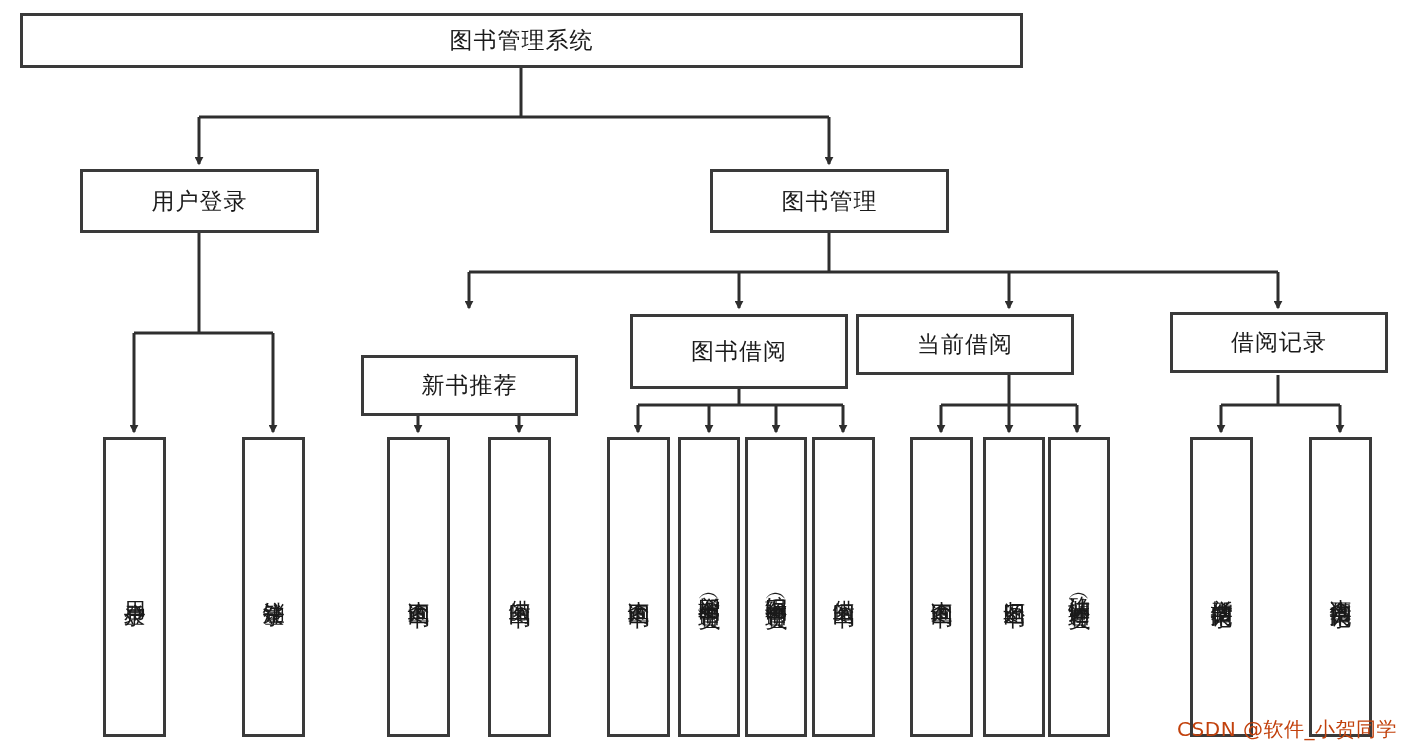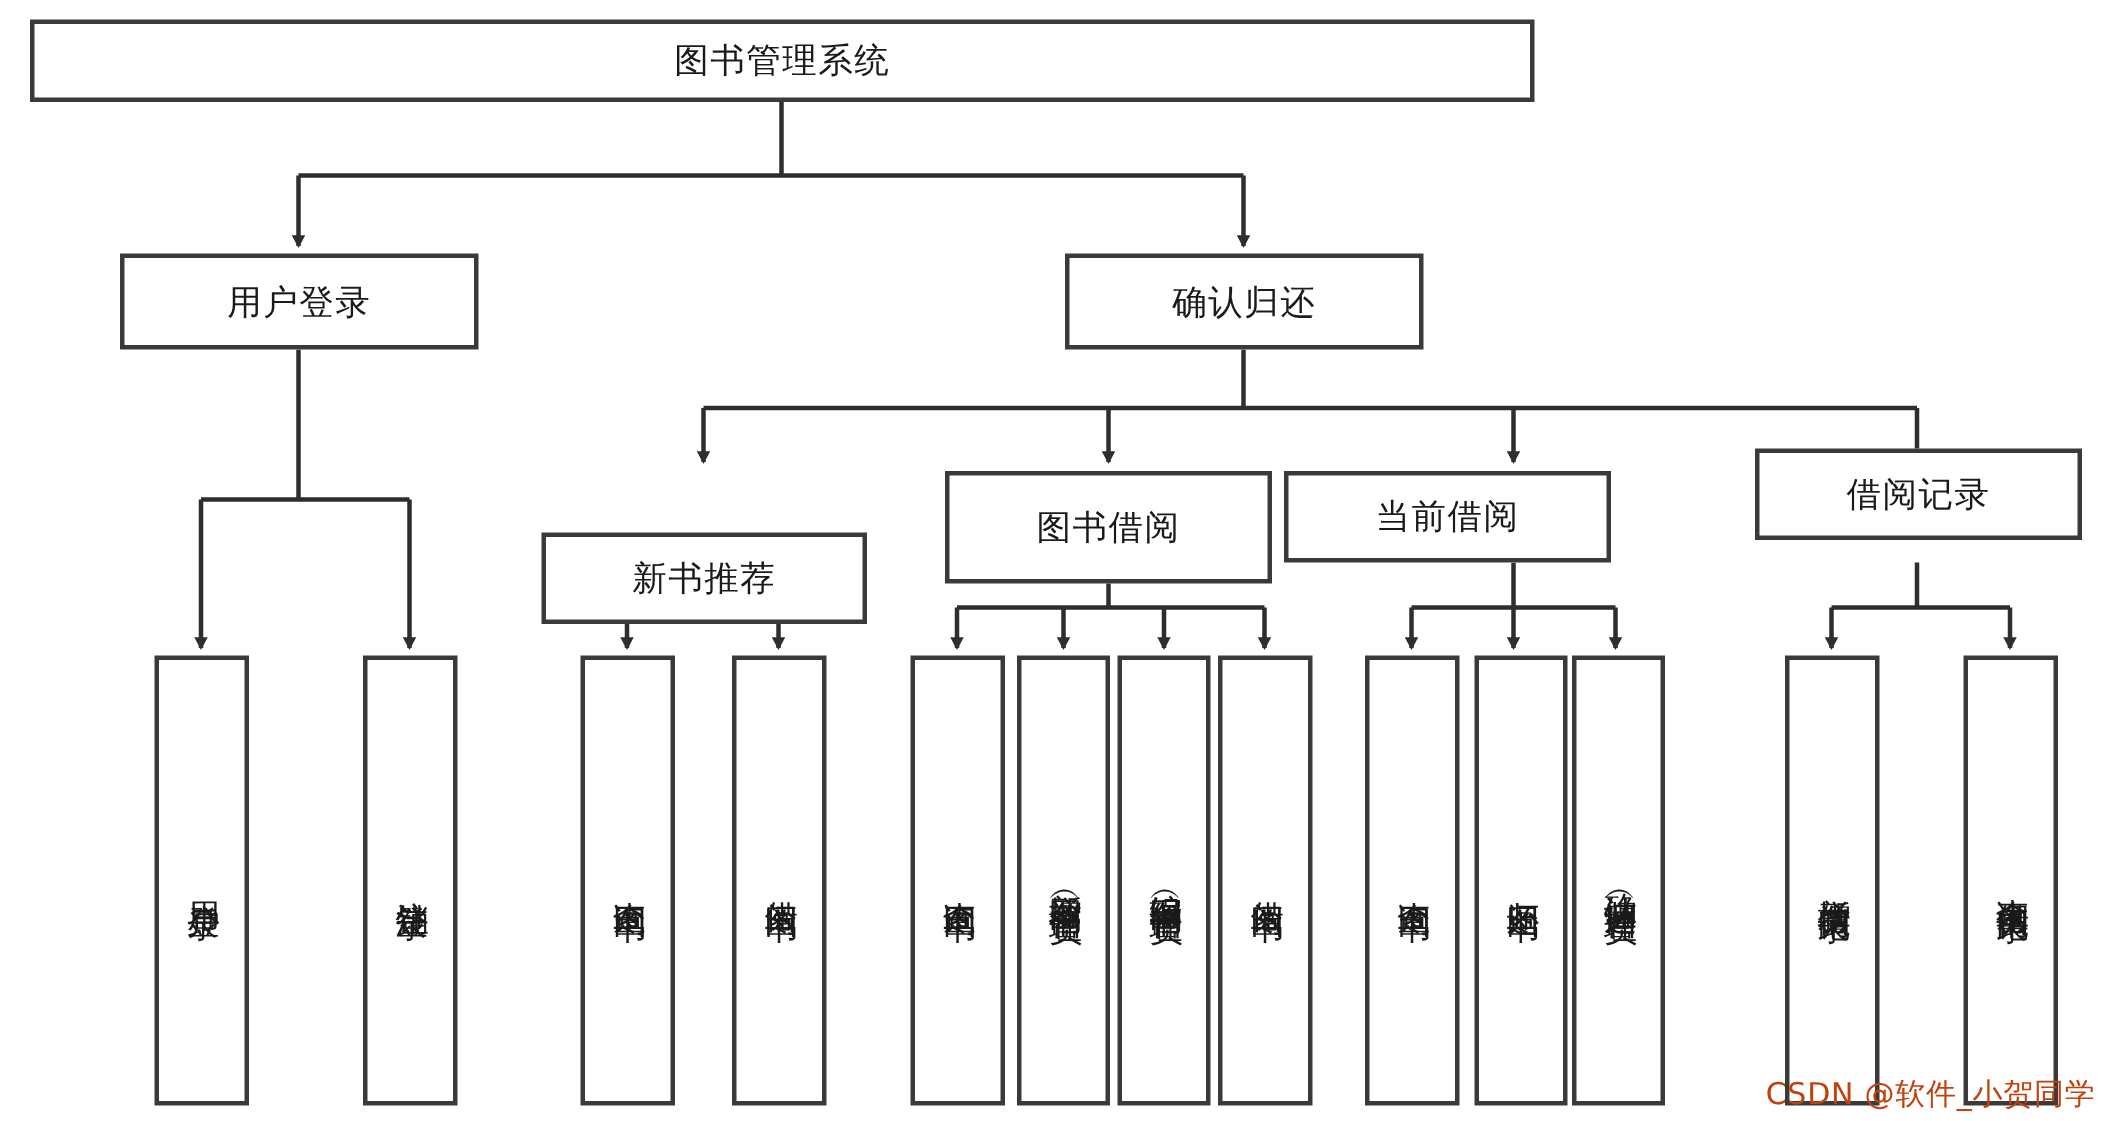--- a/index.html
+++ b/index.html
@@ -124,33 +124,33 @@
   </svg>
 
   <div class="node node-h node-root" style="left:20px; top:13px; width:1003px; height:55px;">
     <span class="label">图书管理系统</span>
   </div>
 
   <div class="node node-h" style="left:80px; top:169px; width:239px; height:64px;">
     <span class="label">用户登录</span>
   </div>
   <div class="node node-h" style="left:710px; top:169px; width:239px; height:64px;">
-    <span class="label">确认归还</span>
+    <span class="label">图书管理</span>
   </div>
 
   <div class="node node-h" style="left:361px; top:314px; width:217px; height:61px;margin-top:41px;">
     <span class="label">新书推荐</span>
   </div>
   <div class="node node-h" style="left:630px; top:314px; width:218px; height:75px;">
     <span class="label">图书借阅</span>
   </div>
   <div class="node node-h" style="left:856px; top:314px; width:218px; height:61px;">
     <span class="label">当前借阅</span>
   </div>
-  <div class="node node-h" style="left:1170px; top:299px; width:218px; height:61px;">
+  <div class="node node-h" style="left:1170px; top:312px; width:218px; height:61px;">
     <span class="label">借阅记录</span>
   </div>
 
   <div class="node node-v" style="left:103px; top:437px; width:63px; height:300px;">
     <span class="label">用户登录</span>
   </div>
   <div class="node node-v" style="left:242px; top:437px; width:63px; height:300px;">
     <span class="label">注销登录</span>
   </div>
 

